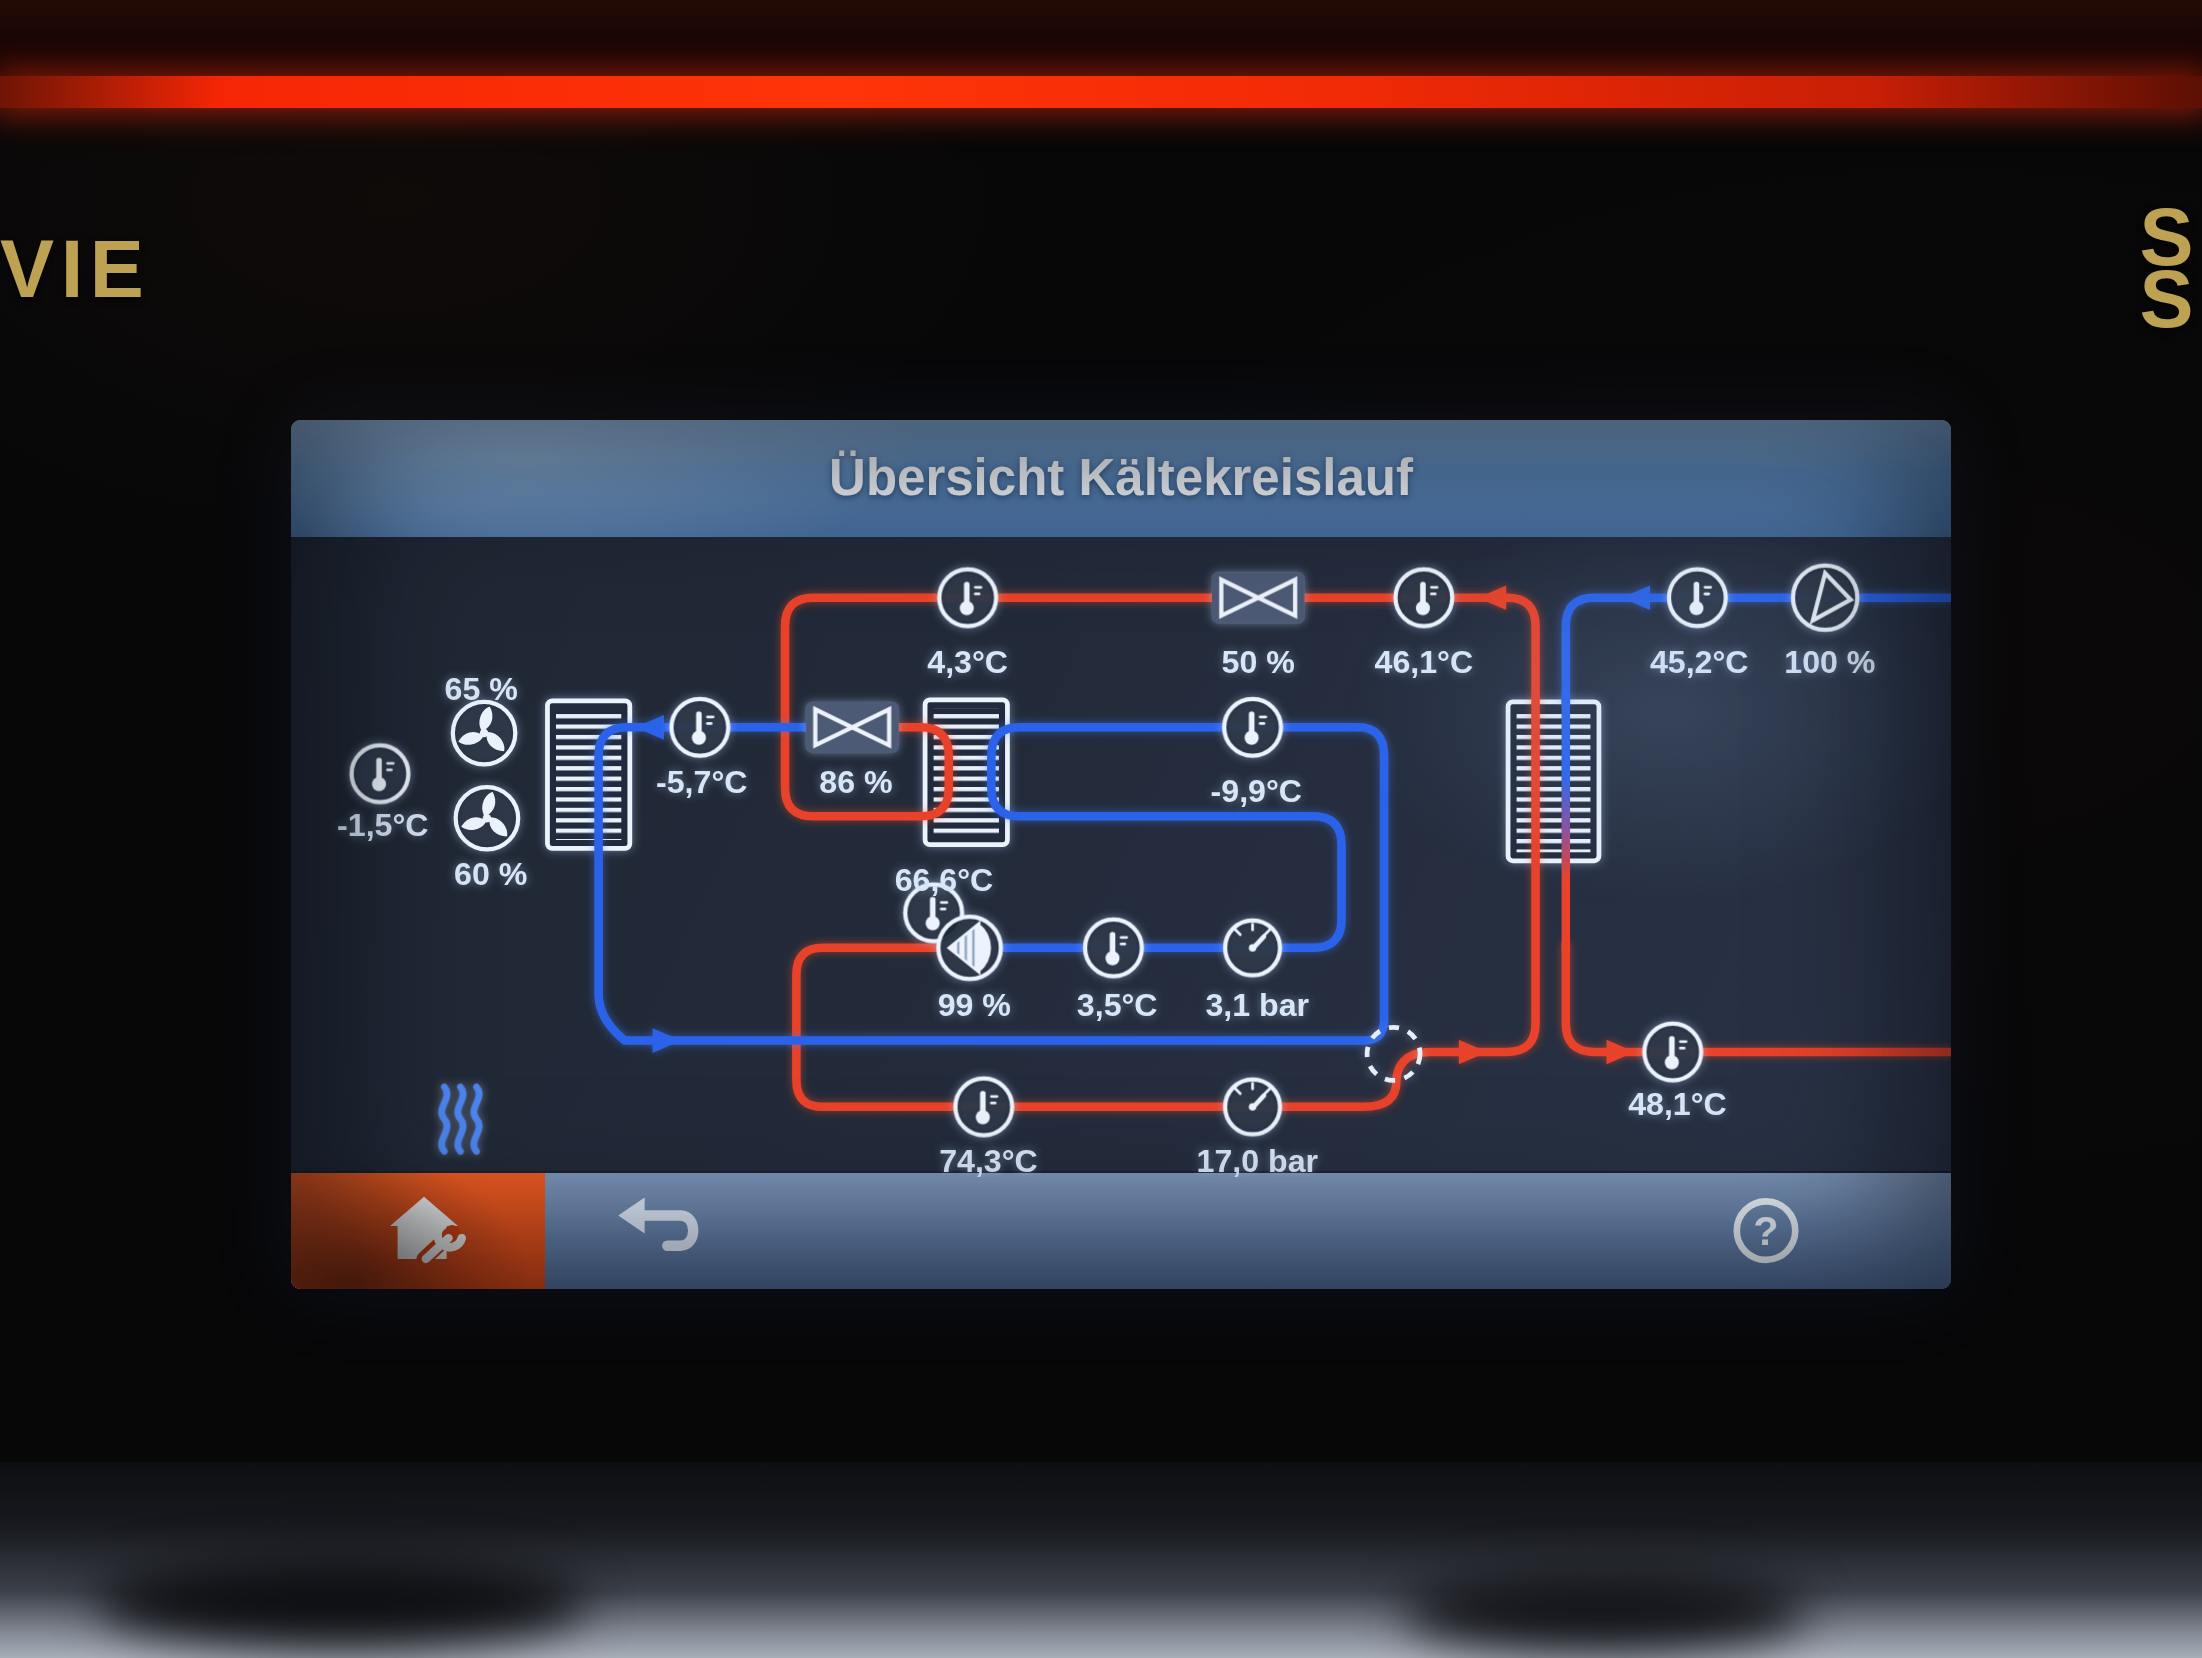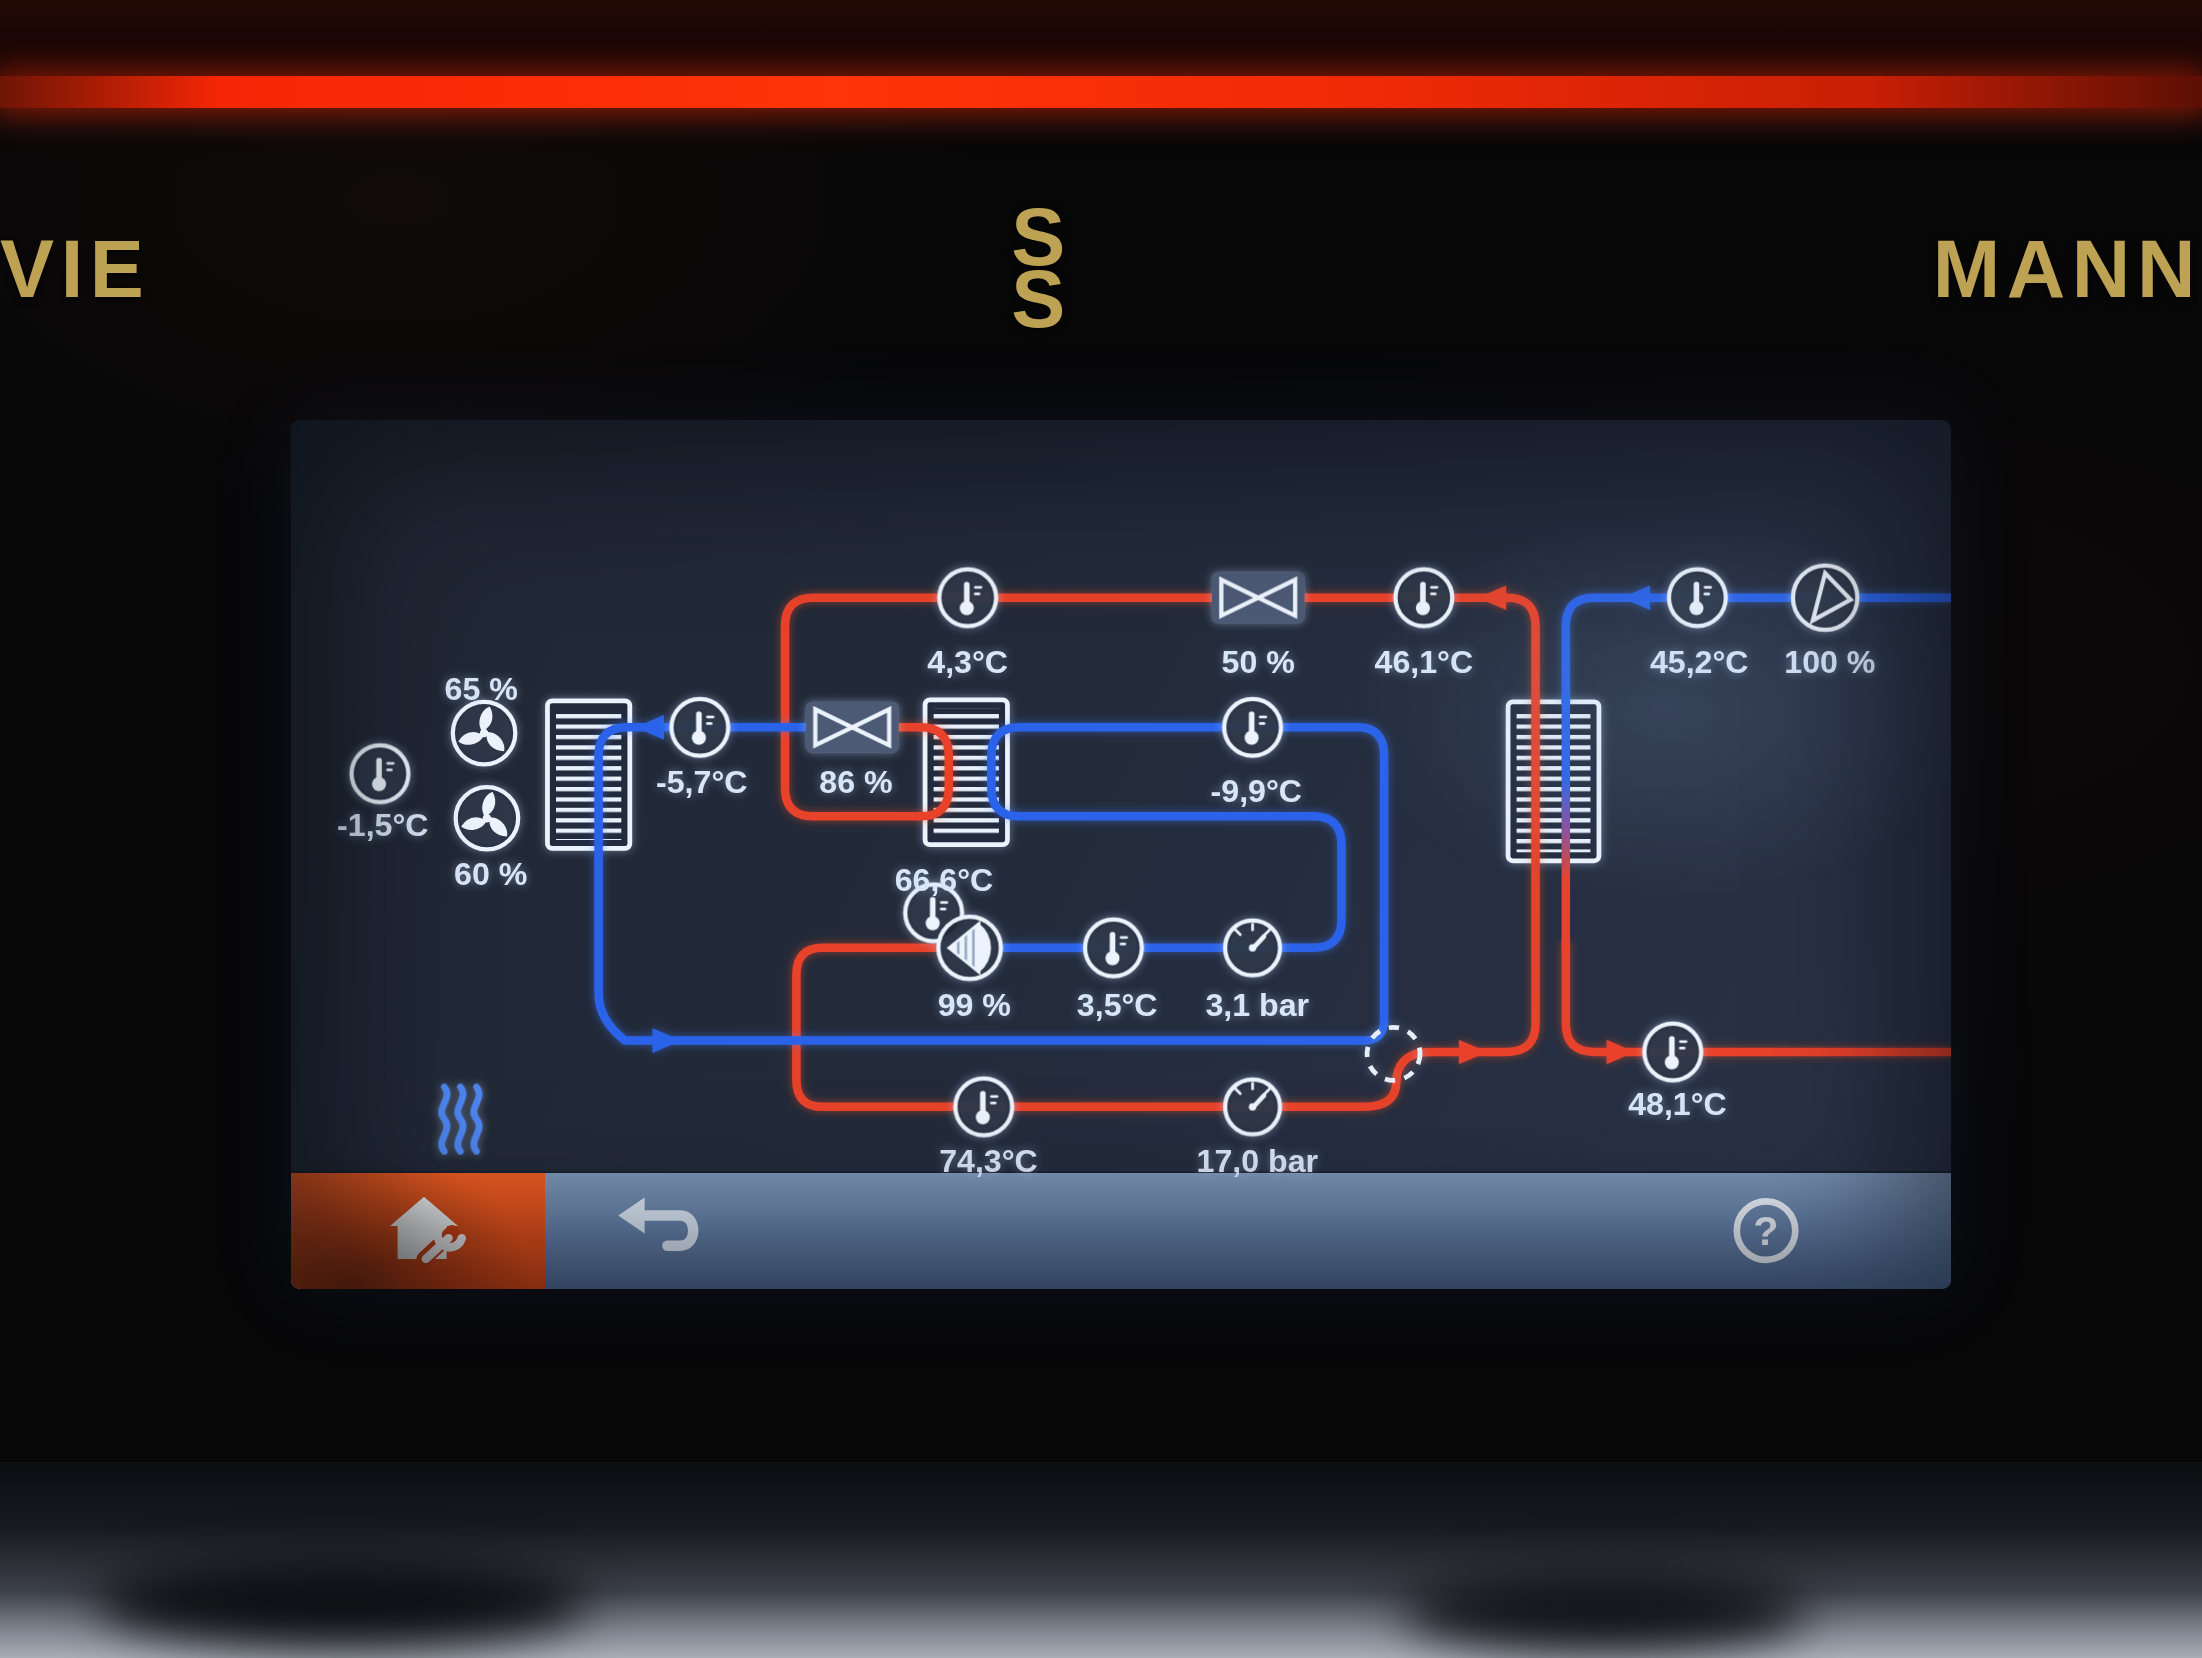--- a/index.html
+++ b/index.html
@@ -69,29 +69,32 @@
 
 <div class="red-glow-top"></div>
 <div class="red-strip"></div>
 
 <div class="logo">
   <span class="big">VIE</span>
   <span class="ss">
     <span>S</span>
     <span>S</span>
   </span>
-  <span class="big">MANN</span>
 </div>
 
 <div class="photo-bottom"></div>
 <div class="blob blob1"></div>
 <div class="blob blob2"></div>
 
 <div class="screen">
 
+  <div class="titlebar">
+    <div class="glare"></div>
+    <div class="title-text">Übersicht Kältekreislauf</div>
+  </div>
 
   <svg class="diagram-svg" viewBox="0 124 1754 676">
     <defs>
       <filter id="gr" x="-80%" y="-80%" width="260%" height="260%">
         <feDropShadow dx="0" dy="0" stdDeviation="4.5" flood-color="#ff4a22" flood-opacity="0.5"></feDropShadow>
       </filter>
       <filter id="gb" x="-80%" y="-80%" width="260%" height="260%">
         <feDropShadow dx="0" dy="0" stdDeviation="4.5" flood-color="#3f7dff" flood-opacity="0.5"></feDropShadow>
       </filter>
       <filter id="gw" x="-80%" y="-80%" width="260%" height="260%">

